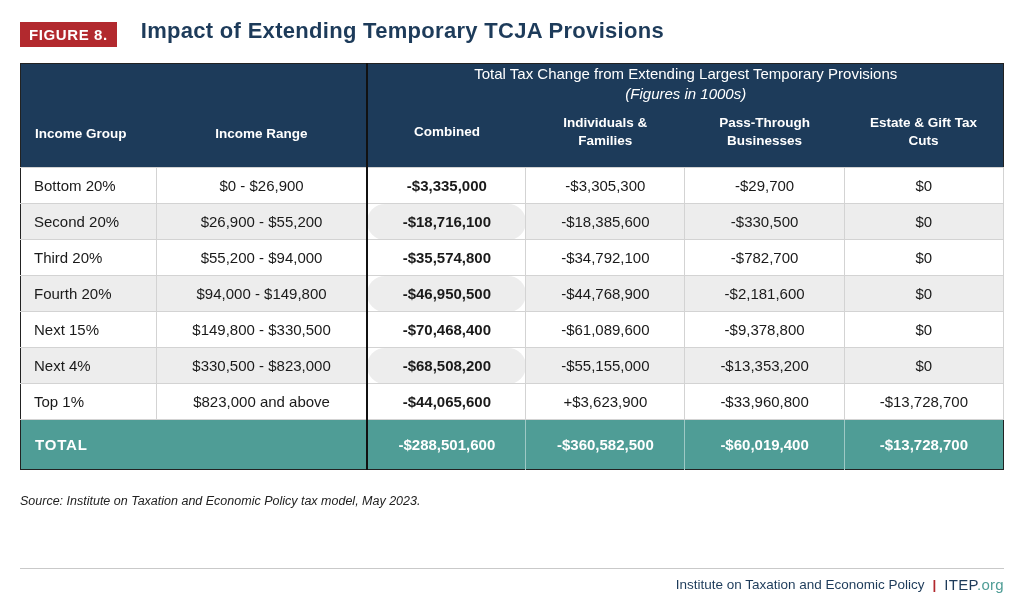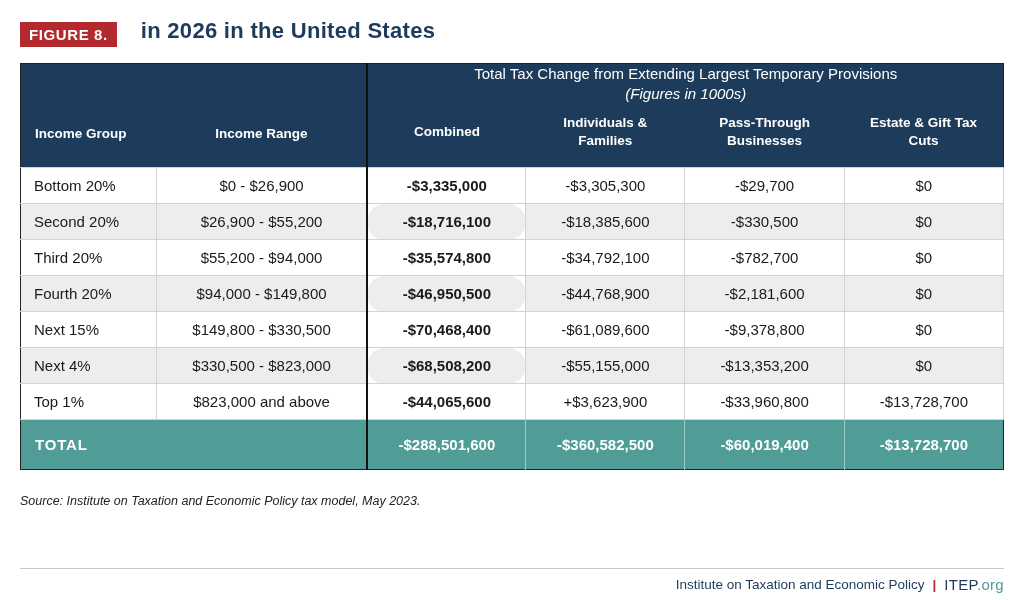--- a/index.html
+++ b/index.html
@@ -131,21 +131,21 @@
   .footer-brand .brand .tld { color: #4f9d96; }
 </style>
 </head>
 <body>
 
 <div class="page">
 
   <div class="figure-header">
     <span class="badge">FIGURE 8.</span>
     <div class="title">
-      <div>in 2026 in the United States</div>
+      <div>Impact of Extending Temporary TCJA Provisions</div>
     </div>
   </div>
 
   <table>
     <colgroup>
       <col style="width:13.8%">
         <col style="width:21.5%">
         <col style="width:16.1%">
       <col style="width:16.2%">
         <col style="width:16.2%">

